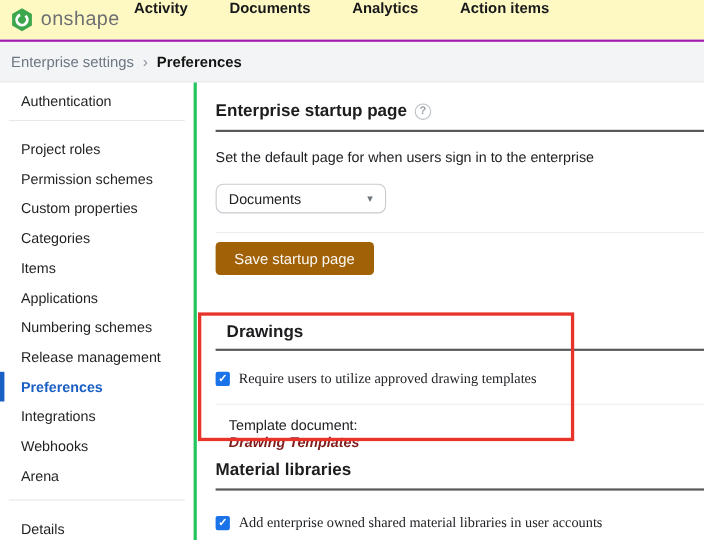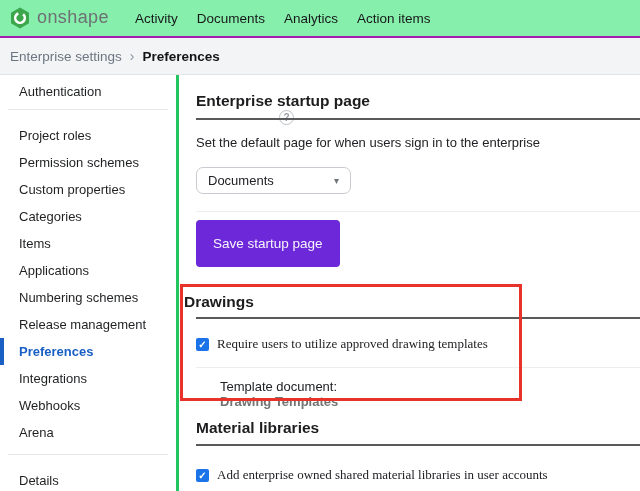--- a/index.html
+++ b/index.html
@@ -2,25 +2,25 @@
 <html><head>
 <meta charset="utf-8">
 <style>
   * { margin:0; padding:0; box-sizing:border-box; }
   html,body { background:#fff; }
   body { font-family:"Liberation Sans", sans-serif; color:#1f2022; }
   #app { position:relative; width:640px; height:491px; background:#fff; overflow:hidden; }
 
   
   .topbar { position:absolute; left:0; top:0; width:640px; height:36px;
-            background:#86efac; display:flex; align-items:center; }
+            background:#fef9c3; display:flex; }
   .logo { display:flex; align-items:center; margin-left:8px; cursor:pointer; }
   .logo svg { display:block; }
   .wordmark { font-size:18px; color:#6e7073; letter-spacing:.4px; margin-left:5px; margin-top:-1px; }
-  .topnav { display:flex; gap:19px; margin-left:26px; }
+  .topnav { display:flex; gap:38px; margin-left:13px;font-weight:bold; }
   .nav-item { font-size:13.5px; color:#17181a; cursor:pointer; }
 
   
   .crumbbar { position:absolute; left:0; top:36px; width:640px; height:39px;
               background:#f3f4f5; border-top:2px solid #a21caf; border-bottom:1px solid #e3e4e6;
               display:flex; align-items:center; padding-left:10px; font-size:13.5px; }
   .crumb-parent { color:#6c7682; cursor:pointer; }
   .crumb-sep { color:#8a95a1; margin:0 8px; font-size:14px; }
   .crumb-current { color:#141414; font-weight:700; }
 
@@ -29,49 +29,49 @@
              border-right:3px solid #22c55e; background:#fff; padding-top:3px; }
   .side-item { height:27px; line-height:27px; padding-left:19px; font-size:13px;
                color:#1f2022; cursor:pointer; white-space:nowrap; }
   .side-item.active { color:#1a5fc4; font-weight:700; border-left:4px solid #1a5fc4; padding-left:15px; }
   .side-divider { height:1px; background:#e7e8e9; margin:4px 8px 12px 8px; }
   .side-divider.d2 { margin-top:8px; }
 
   
   .content { position:absolute; left:179px; top:75px; width:461px; height:416px; background:#fff; }
   .sec-title { position:absolute; font-size:15.5px; font-weight:700; color:#1d1d1f;
-               display:flex; align-items:center;flex-direction:column; }
+               display:flex; align-items:center; }
   .rule-dark { position:absolute; left:17px; right:0; height:0; border-top:2px solid #58595b; }
   .rule-light { position:absolute; left:17px; right:0; height:1px; background:#ededef; }
   .desc { position:absolute; left:17px; top:60px; font-size:13px; color:#212225; }
 
   .help-icon { display:inline-flex; align-items:center; justify-content:center;
                width:15px; height:15px; border:1.5px solid #bcc1c6; border-radius:50%;
                color:#9aa0a6; font-size:10px; font-weight:700; margin-left:7px; cursor:pointer; }
 
   .dropdown { position:absolute; left:17px; top:92px; width:155px; height:27px;
               border:1px solid #c8cbcf; border-radius:7px; background:#fff;
               display:flex; align-items:center; padding:0 11px; cursor:pointer; }
   .dropdown-value { font-size:13px; color:#212225; flex:1; }
   .caret { font-size:10px; color:#70757a; }
 
-  .save-btn { position:absolute; left:17px; top:145px; height:47px; padding:0 17px;
-              background:#6d28d9; border:none; border-radius:4px;
+  .save-btn { position:absolute; left:17px; top:145px; height:30px; padding:0 17px;
+              background:#a16207; border:none; border-radius:4px;
               color:rgba(255,255,255,.95); font-size:13.5px;
               font-family:"Liberation Sans", sans-serif; cursor:pointer; }
 
   .chk-row { position:absolute; left:17px; display:flex; align-items:center; }
   .checkbox { width:13px; height:13px; background:#1a73e8; border-radius:2px;
               display:inline-flex; align-items:center; justify-content:center;
               color:#fff; font-size:10px; font-weight:700; cursor:pointer; flex:none; }
   .chk-label { font-size:13px; color:#212225; margin-left:8px;font-family:Liberation Serif, serif; }
 
   .tpl-row { position:absolute; left:17px; top:304px; display:flex; align-items:baseline;flex-direction:column; }
   .tpl-label { font-size:13px; color:#212225; }
-  .tpl-link { font-size:13px; font-weight:700; color:#737373; margin-left:24px; cursor:pointer; }
+  .tpl-link { font-size:13px; font-weight:700; color:#7f1d1d; margin-left:12px; cursor:pointer;font-style:italic; }
 
   
   .red-box { position:absolute; left:180px; top:284px; width:342px; height:117px;
              border:3px solid #e8332a; pointer-events:none; }
 </style>
 </head>
 <body>
 
 <div id="app">
 
@@ -130,21 +130,21 @@
 
     <div class="dropdown">
       <span class="dropdown-value">Documents</span>
       <span class="caret">▾</span>
     </div>
 
     <div class="rule-light" style="top:136px;"></div>
 
     <button class="save-btn" disabled="">Save startup page</button>
 
-    <h2 class="sec-title" style="left:5px; top:218px;">Drawings</h2>
+    <h2 class="sec-title" style="left:27px; top:218px;">Drawings</h2>
     <div class="rule-dark" style="top:242px;"></div>
 
     <div class="chk-row" style="top:261px;">
       <span class="checkbox">✓</span>
       <span class="chk-label">Require users to utilize approved drawing templates</span>
     </div>
 
     <div class="rule-light" style="top:292px;"></div>
 
     <div class="tpl-row">

